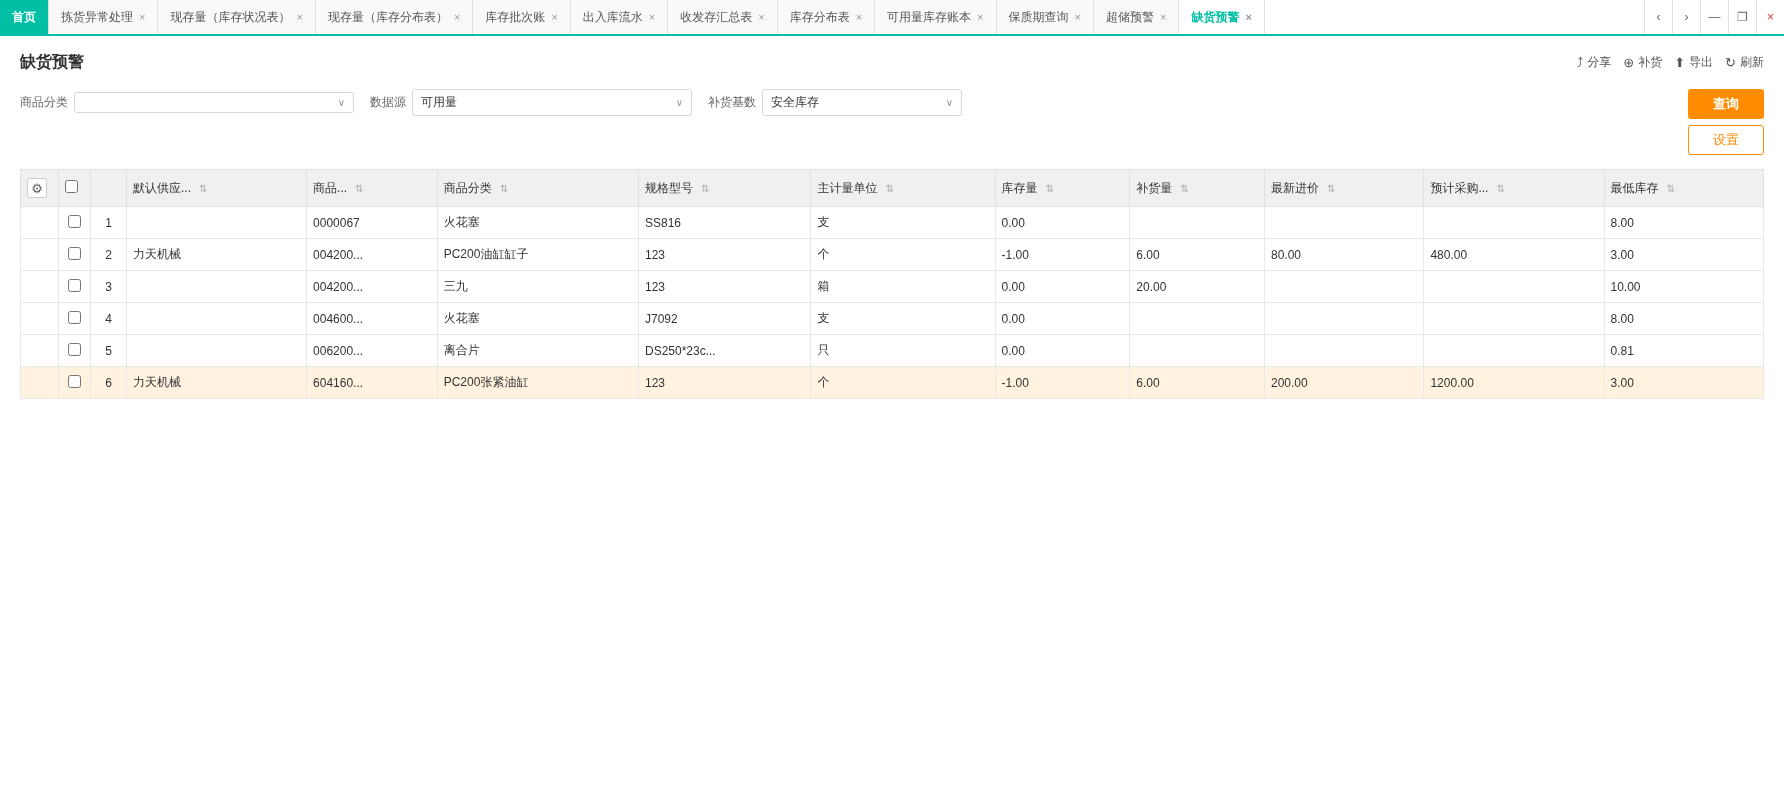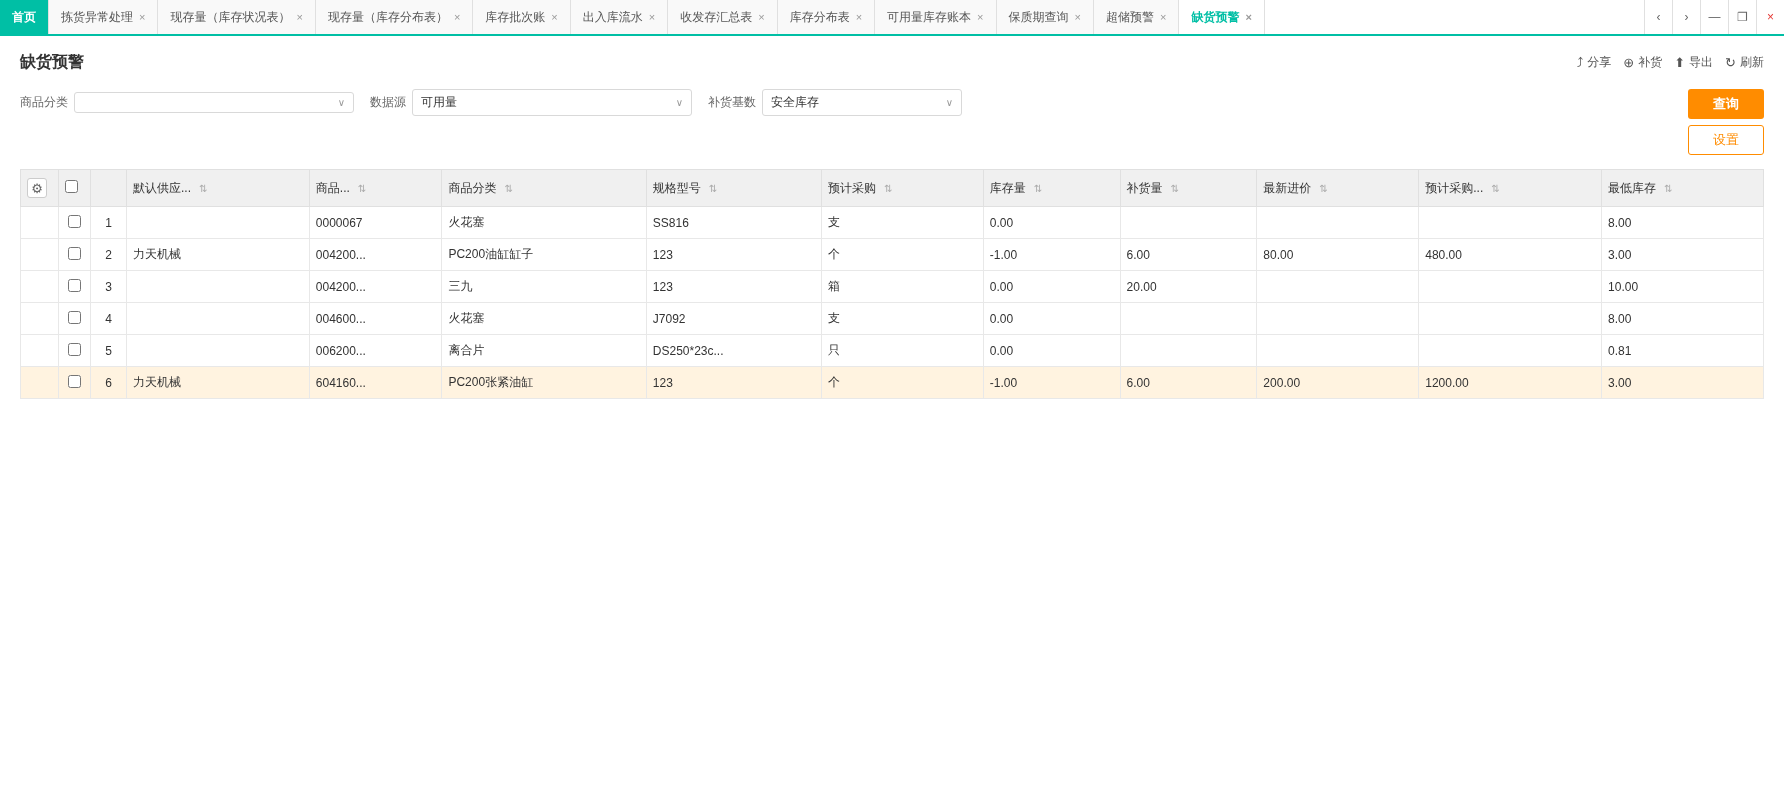--- a/index.html
+++ b/index.html
@@ -341,21 +341,21 @@
           </div>
         </th>
         <th>
           <div class="th-inner">
             <span>规格型号</span>
             <span style="color:#aaa;font-size:10px;cursor:pointer;">⇅</span>
           </div>
         </th>
         <th>
           <div class="th-inner">
-            <span>预计采购</span>
+            <span>主计量单位</span>
             <span style="color:#aaa;font-size:10px;cursor:pointer;">⇅</span>
           </div>
         </th>
         <th>
           <div class="th-inner">
             <span>库存量</span>
             <span style="color:#aaa;font-size:10px;cursor:pointer;">⇅</span>
           </div>
         </th>
         <th>

